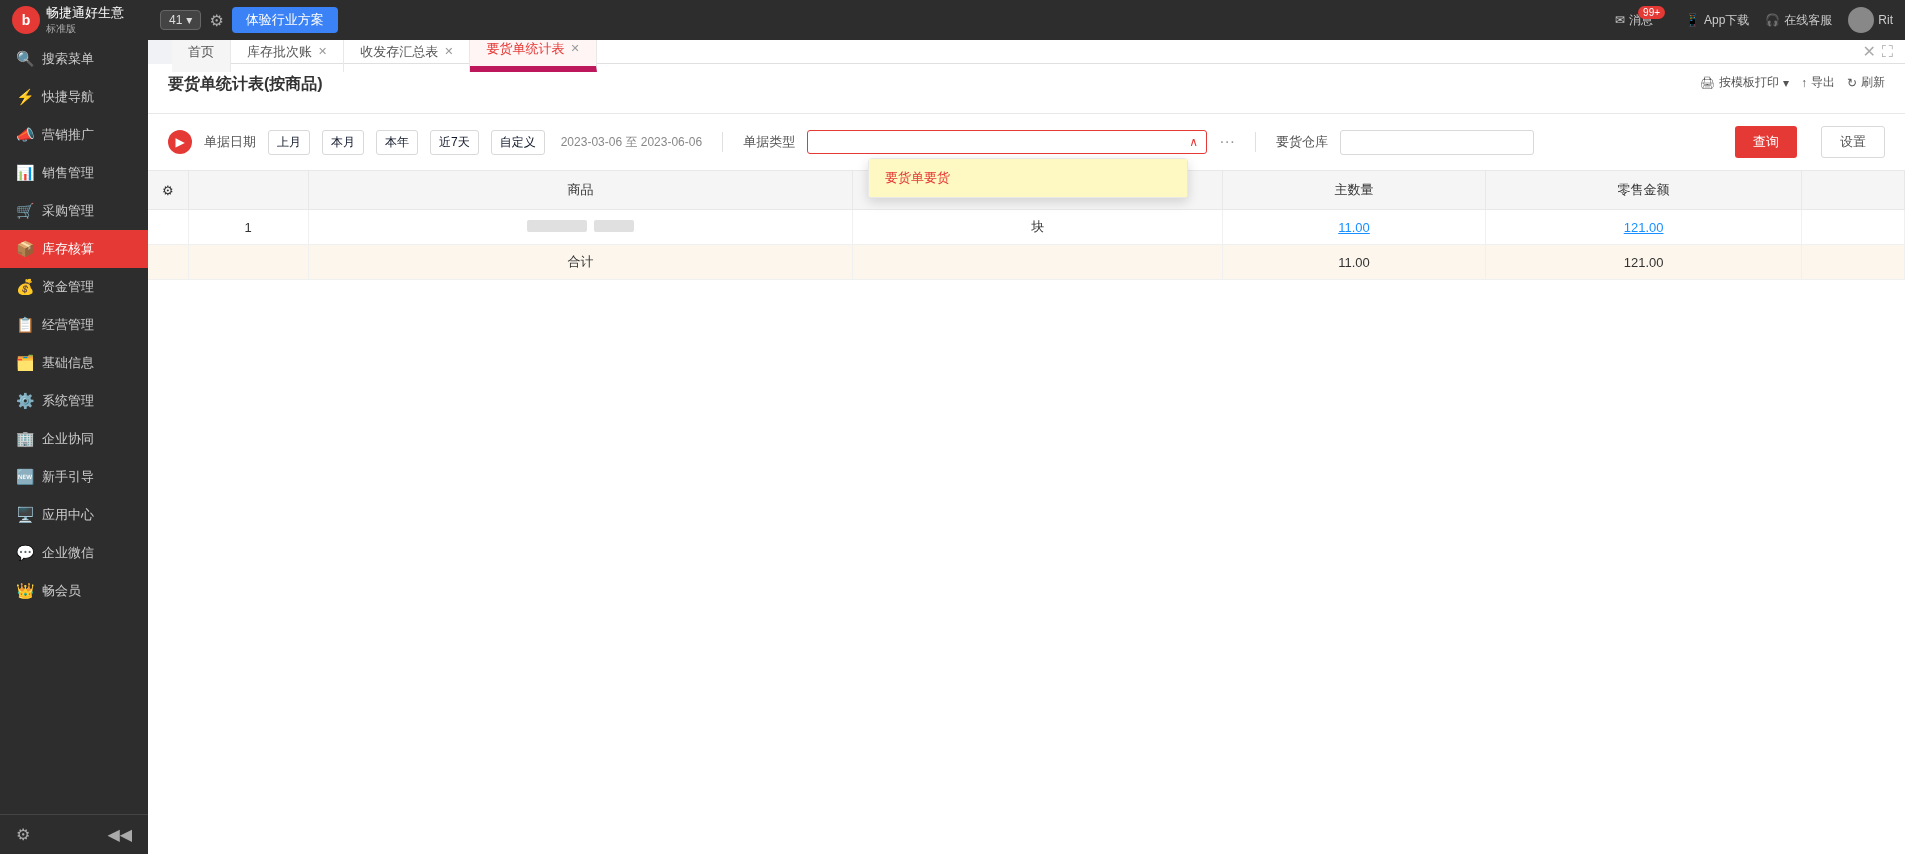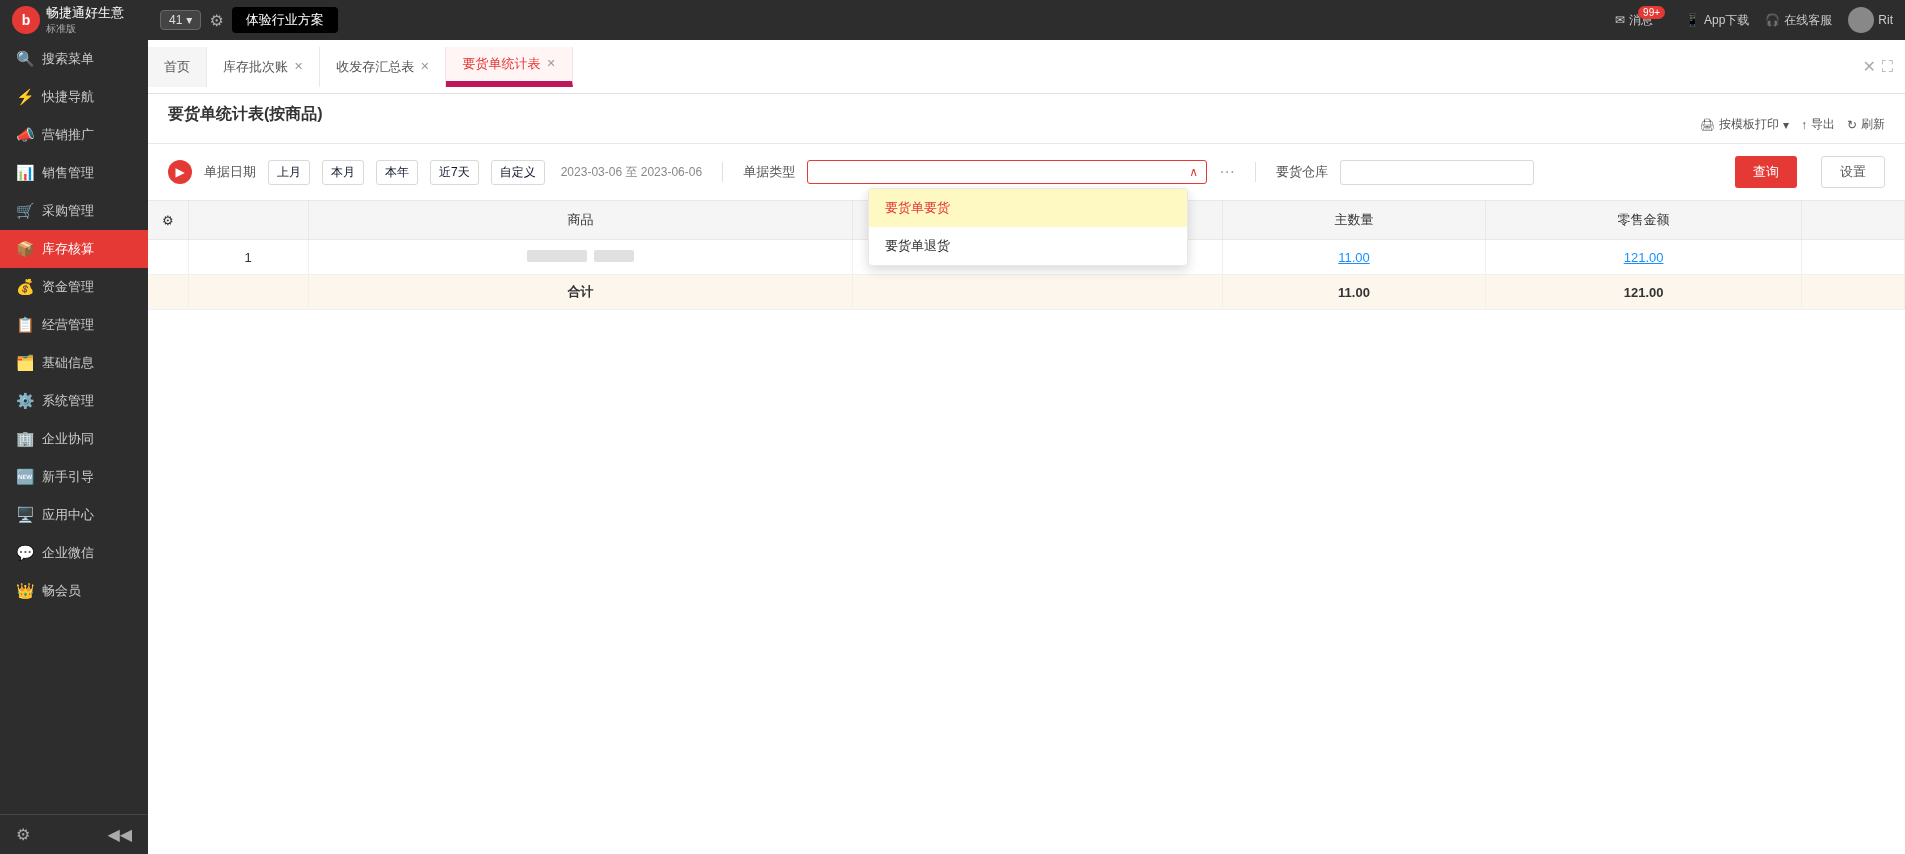--- a/index.html
+++ b/index.html
@@ -35,21 +35,21 @@
       background: #444;
       border: 1px solid #666;
       border-radius: 4px;
       padding: 2px 8px;
       color: #ddd;
       font-size: 12px;
       display: flex; align-items: center; gap: 4px;
       cursor: pointer;
     }
     .top-bar .trial-btn {
-      background: #000000;
+      background: #3b82f6;
       color: white;
       border: none;
       border-radius: 4px;
       padding: 4px 14px;
       font-size: 13px;
       cursor: pointer;
     }
     .top-bar-right {
       margin-left: auto;
       display: flex; align-items: center; gap: 16px;
@@ -90,27 +90,28 @@
       display: flex; align-items: center; justify-content: space-between;
       padding: 10px 16px;
       border-top: 1px solid #444;
     }
 
     
     .main-content { flex: 1; display: flex; flex-direction: column; overflow: hidden; }
 
     
     .tabs-bar {
-      height: 54px;
+      height: 24px;
       background: #fff;
       display: flex;
       align-items: center;
       border-bottom: 1px solid #e0e0e0;
       padding-left: 0;
       position: relative;
+      margin-left: 24px;
     }
     .tab {
       height: 40px; display: flex; align-items: center;
       padding: 0 16px; font-size: 13px; color: #555;
       border-right: 1px solid #e8e8e8;
       cursor: pointer; gap: 6px; white-space: nowrap;
     }
     .tab.active { background: #fff5f5; color: #e53935; border-bottom: 6px solid #be185d; }
     .tab.home { background: #f5f5f5; }
     .tab-close { font-size: 11px; color: #999; cursor: pointer; }
@@ -182,21 +183,21 @@
       white-space: nowrap;
     }
     td {
       padding: 8px 12px; text-align: center;
       border-bottom: 1px solid #f0f0f0;
       border-right: 1px solid #f0f0f0;
       color: #333;
     }
     .td-link { color: #1890ff; cursor: pointer; text-decoration: underline; }
     .footer-row { background: #fdf6ec; }
-    .footer-row td { font-weight: 700; }
+    .footer-row td { font-weight: 400; }
     .dropdown-menu {
       position: absolute;
       top: 44px;
       left: 720px;
       width: 320px;
       background: white;
       border: 1px solid #e8e8e8;
       border-radius: 4px;
       box-shadow: 0 4px 12px rgba(0,0,0,0.15);
       z-index: 200;
@@ -216,21 +217,21 @@
     }
     .header-action-btn {
       display: flex; align-items: center; gap: 4px;
       cursor: pointer; color: #555; font-size: 12px;
     }
 
     
     .page-header-row {
       background: #fff;
       padding: 10px 20px;
-      display: flex; align-items: flex-end;
+      display: flex; align-items: flex-start;
       border-bottom: 1px solid #e8e8e8;
     }
   </style>
 </head>
 <body>
 
 <div class="top-bar">
   <div class="logo-area">
     <div class="logo-circle">b</div>
     <div>
@@ -398,23 +399,20 @@
       <input type="text" class="warehouse-input" style="">
       <div class="filter-actions">
         <button class="query-btn">查询</button>
         <button class="settings-btn">设置</button>
       </div>
 
       <div class="dropdown-menu">
         <div class="dropdown-item selected">
           <span>要货单要货</span>
         </div>
-        <div class="dropdown-item">
-          <span>要货单退货</span>
-        </div>
       </div>
     </div>
 
     <div class="table-wrap">
       <table>
         <thead>
           <tr>
             <th style="width:40px;">⚙</th>
             <th style="width:120px;"></th>
             <th>商品</th>

